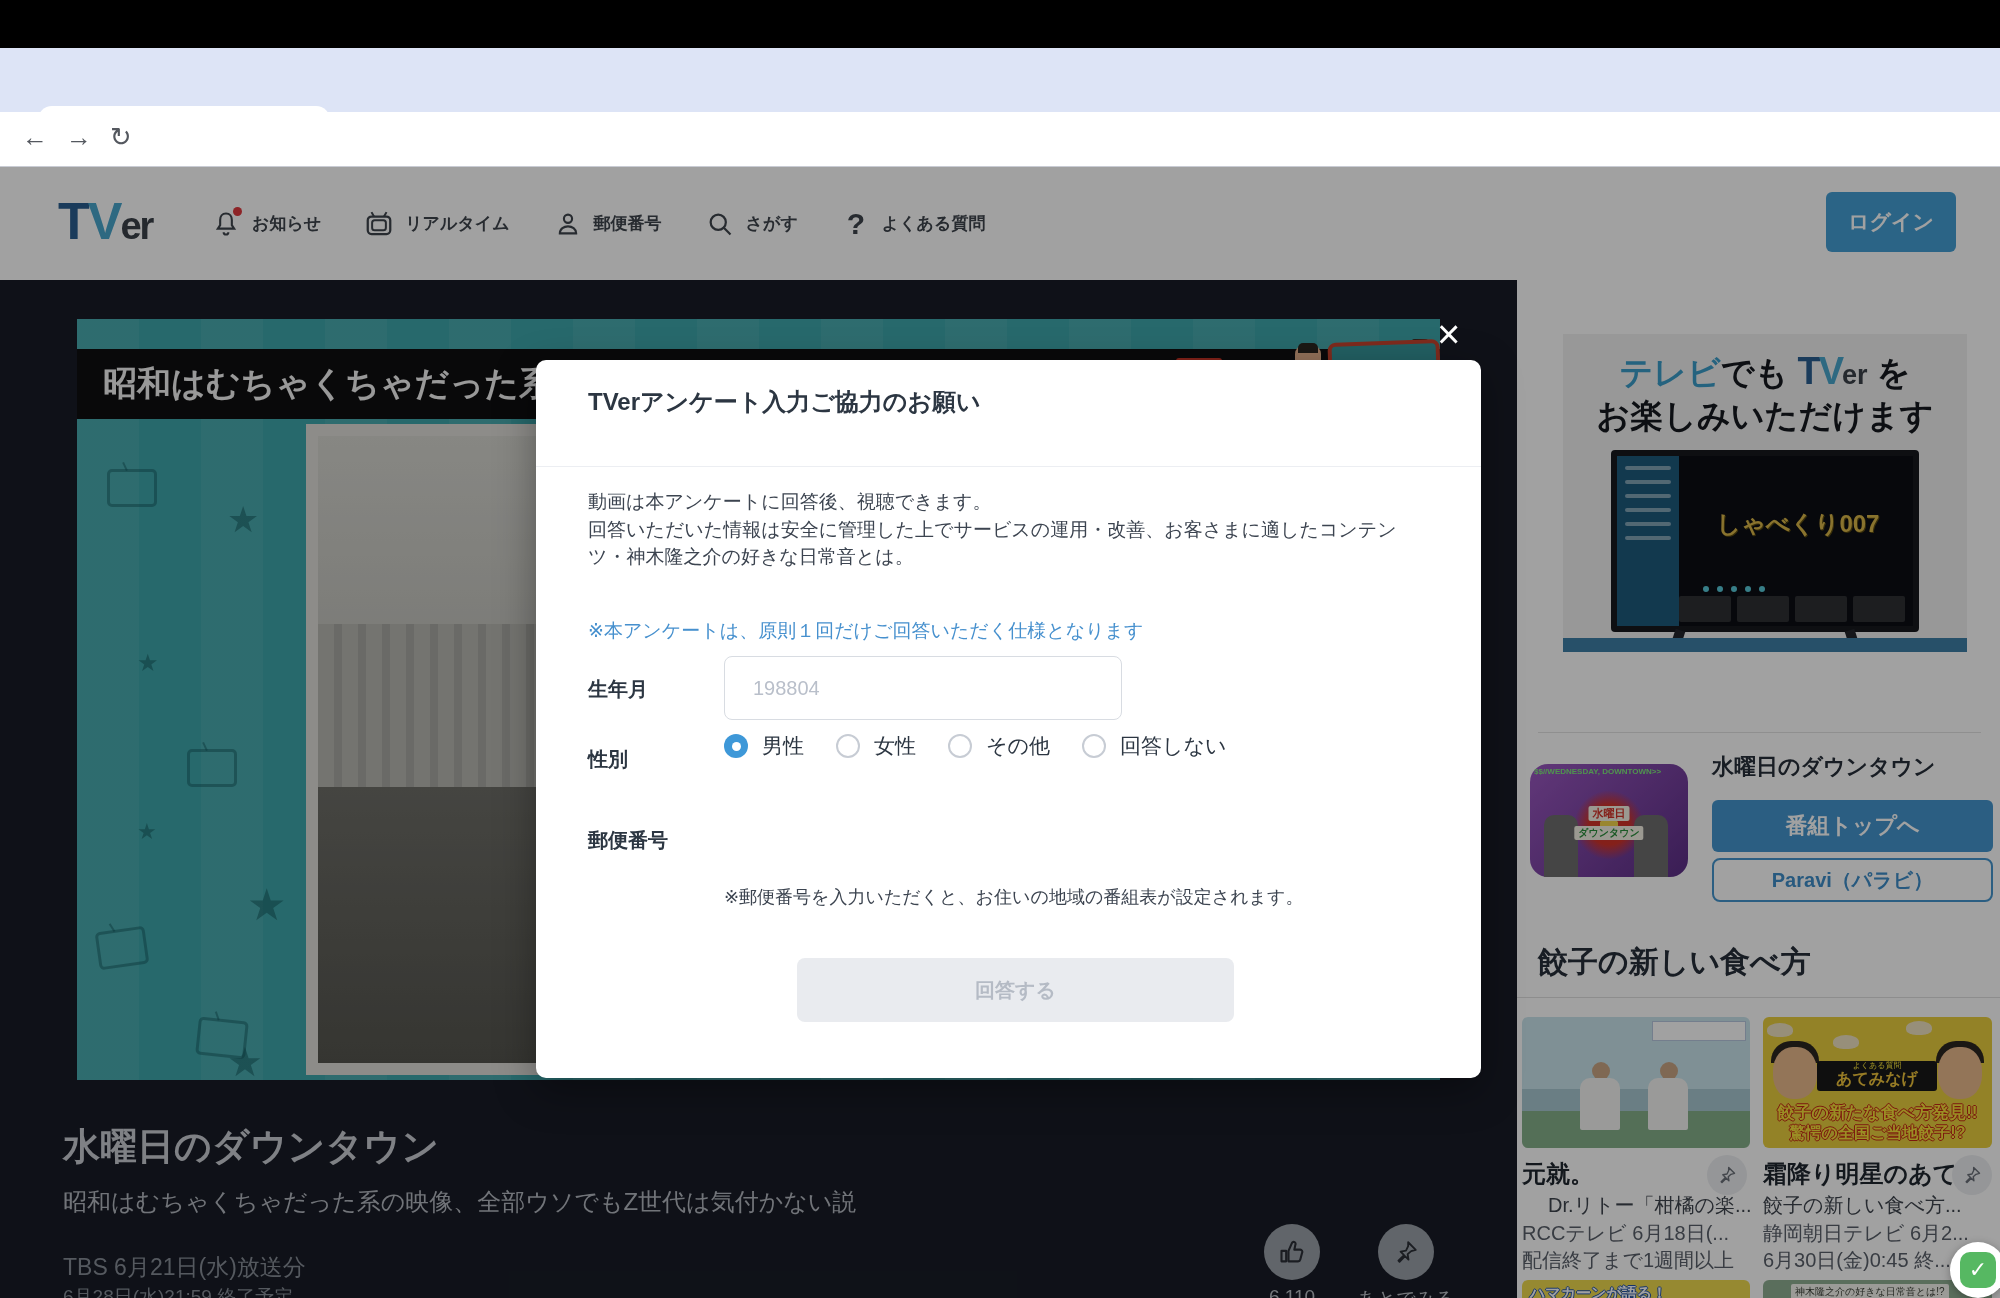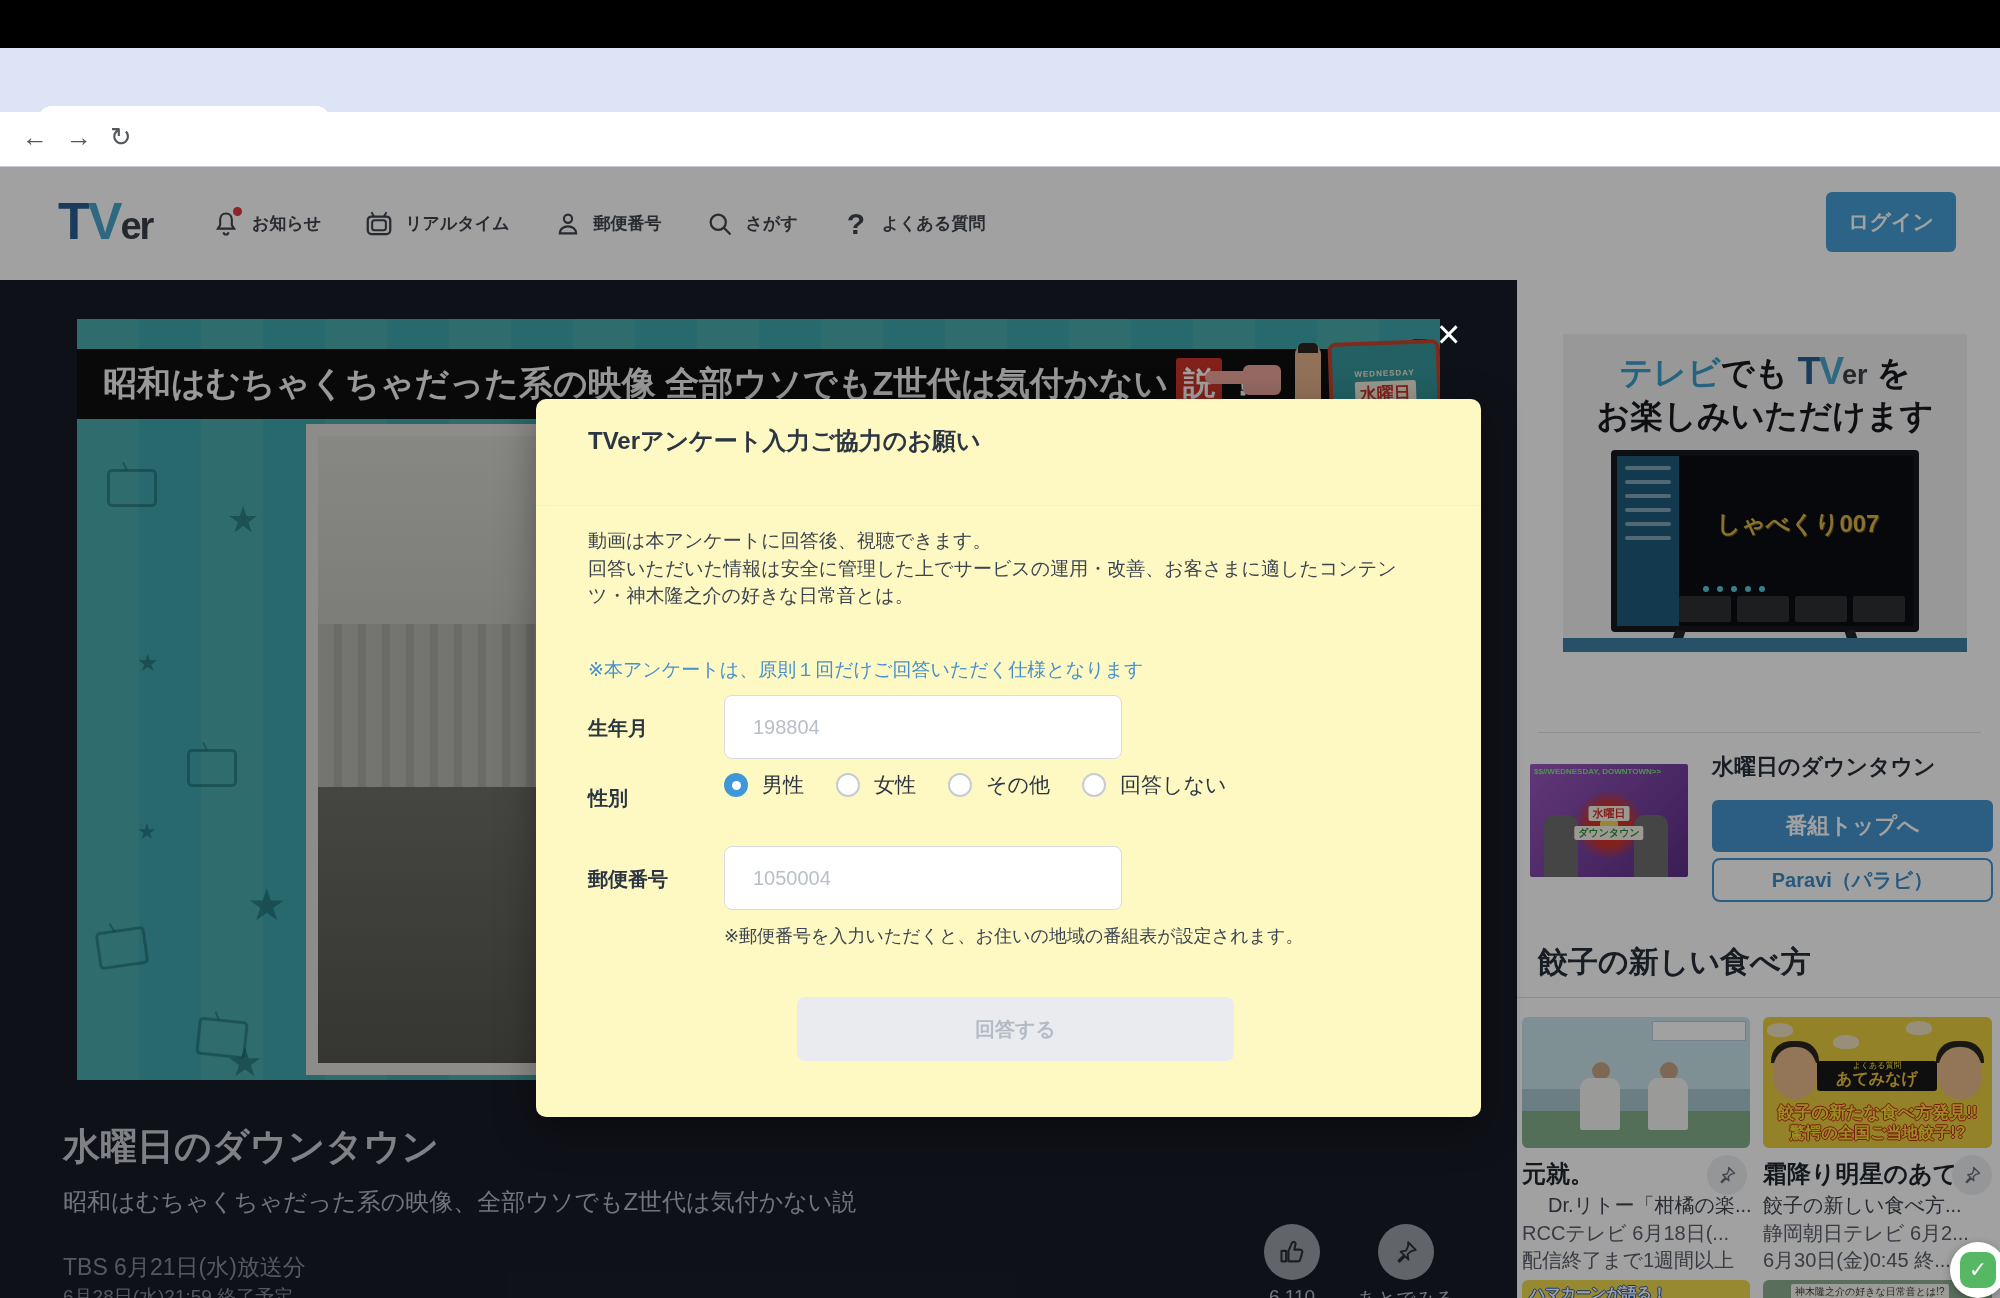--- a/index.html
+++ b/index.html
@@ -93,21 +93,21 @@
   .tv-menu{position:absolute;left:0;top:0;width:62px;height:100%;background:#1d5b7c;}
   .tv-menu i{display:block;height:4px;background:rgba(255,255,255,.45);margin:10px 8px 0 8px;border-radius:2px;}
   .tv-title{position:absolute;left:62px;top:52px;width:238px;text-align:center;font-size:24px;font-weight:800;color:#d9b64a;text-shadow:1px 1px 0 #5a4a10;}
   .tv-dots{position:absolute;left:86px;bottom:34px;display:flex;gap:8px;}
   .tv-dots i{width:6px;height:6px;border-radius:50%;background:#58c8d8;}
   .tv-thumbs{position:absolute;left:62px;bottom:4px;display:flex;gap:6px;}
   .tv-thumbs i{width:52px;height:26px;background:rgba(255,255,255,.14);border-radius:2px;}
   .tv-leg{position:absolute;top:296px;width:10px;height:16px;background:#23252b;}
   .ad-bar{position:absolute;left:0;top:304px;width:404px;height:14px;background:#3e7fa6;}
   .sb-divider{position:absolute;background:#e2e2e2;height:1px;}
-  .show-thumb{left:13px;top:484px;width:158px;height:113px;border-radius:2px;overflow:hidden;
+  .show-thumb{left:13px;top:484px;width:158px;height:113px;border-radius:18px;overflow:hidden;
     background:linear-gradient(135deg,#9a58c0,#5c2f86);}
   .st-head{position:absolute;left:4px;top:3px;font-size:8px;color:#7fe97d;font-weight:700;white-space:nowrap;}
   .st-burst{position:absolute;left:44px;top:26px;width:70px;height:70px;border-radius:50%;
     background:radial-gradient(circle,#f2d44c 0 18%,#d2342a 19% 40%,rgba(210,52,42,0) 70%);}
   .st-chip{position:absolute;left:50%;transform:translateX(-50%);background:#f6f2e6;border-radius:2px;padding:0 4px;font-weight:800;white-space:nowrap;}
   .st-man{position:absolute;width:34px;height:62px;background:#6e6e6e;border-radius:10px 10px 0 0;bottom:0;}
   .sb-show-title{left:195px;top:472px;font-size:22px;font-weight:800;color:#262e39;}
   .btn-fill{left:195px;top:520px;width:281px;height:52px;background:#4596ce;border-radius:6px;
     display:flex;align-items:center;justify-content:center;font-size:22px;font-weight:800;color:#fff;}
   .btn-line{left:195px;top:578px;width:281px;height:44px;background:#fff;border:2px solid #4596ce;border-radius:8px;box-sizing:border-box;
@@ -134,21 +134,21 @@
   .card-sub{position:absolute;font-size:20px;color:#3f454e;white-space:nowrap;}
   .card-meta{position:absolute;font-size:20px;color:#5a606a;white-space:nowrap;}
   .pin-circle{position:absolute;width:40px;height:40px;border-radius:50%;background:#eceef1;display:flex;align-items:center;justify-content:center;}
   .c3{left:5px;top:1000px;width:228px;height:60px;background:#eed94e;}
   .c3 .t{position:absolute;left:8px;top:4px;font-size:15px;font-weight:800;color:#fff;
     text-shadow:-1px 0 #2353a8,1px 0 #2353a8,0 -1px #2353a8,0 1px #2353a8;white-space:nowrap;}
   .c4{left:246px;top:1000px;width:229px;height:60px;background:#8fae92;}
   .c4 .chip{position:absolute;left:28px;top:4px;background:#f6f6f0;font-size:10px;color:#3a3f36;padding:1px 4px;border-radius:2px;white-space:nowrap;}
   
   .dim{left:0;top:167px;width:2000px;height:1131px;background:rgba(0,0,0,.37);z-index:40;}
-  .modal{left:536px;top:399px;width:945px;height:718px;background:#fef9c3;border-radius:10px;z-index:50;
+  .modal{left:536px;top:360px;width:945px;height:718px;background:#ffffff;border-radius:10px;z-index:50;
     box-shadow:0 12px 40px rgba(0,0,0,.35);}
   .m-title{position:absolute;left:52px;top:26px;font-size:24px;font-weight:700;color:#2c3642;}
   .m-div{position:absolute;left:0;top:106px;width:100%;height:1px;background:#eceef2;}
   .m-p{position:absolute;left:52px;width:840px;font-size:19px;color:#3c4450;line-height:27px;}
   .m-note{position:absolute;left:52px;font-size:19px;color:#3c4450;}
   .m-note.blue{color:#4690ce;}
   .m-label{position:absolute;left:52px;font-size:20px;font-weight:700;color:#2c3642;}
   .m-input{position:absolute;left:188px;width:398px;height:64px;border:1.5px solid #d8dce2;border-radius:8px;
     box-sizing:border-box;font-size:20px;padding:0 28px;color:#2c3642;outline:none;font-family:inherit;background:#fff;}
   .m-input::placeholder{color:#b9bfca;}
@@ -451,21 +451,20 @@
       <span class="radio-lbl">男性</span>
       <span class="radio"></span>
       <span class="radio-lbl">女性</span>
       <span class="radio"></span>
       <span class="radio-lbl">その他</span>
       <span class="radio"></span>
       <span class="radio-lbl">回答しない</span>
     </div>
 
     <div class="m-label" style="top:467px;">郵便番号</div>
-    <input class="m-input" style="top: 447px;" placeholder="1050004">
     <div class="m-smallnote">※郵便番号を入力いただくと、お住いの地域の番組表が設定されます。</div>
 
     <div class="m-submit">回答する</div>
   </div>
 
   <div class="abs shield">
     <div class="shield-in">✓</div>
   </div>
 
 </div>

